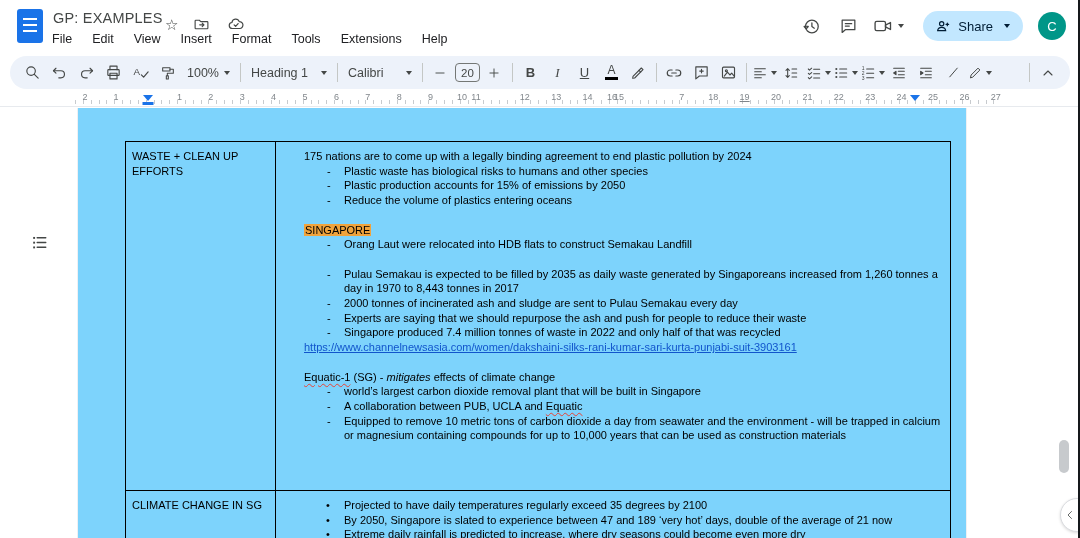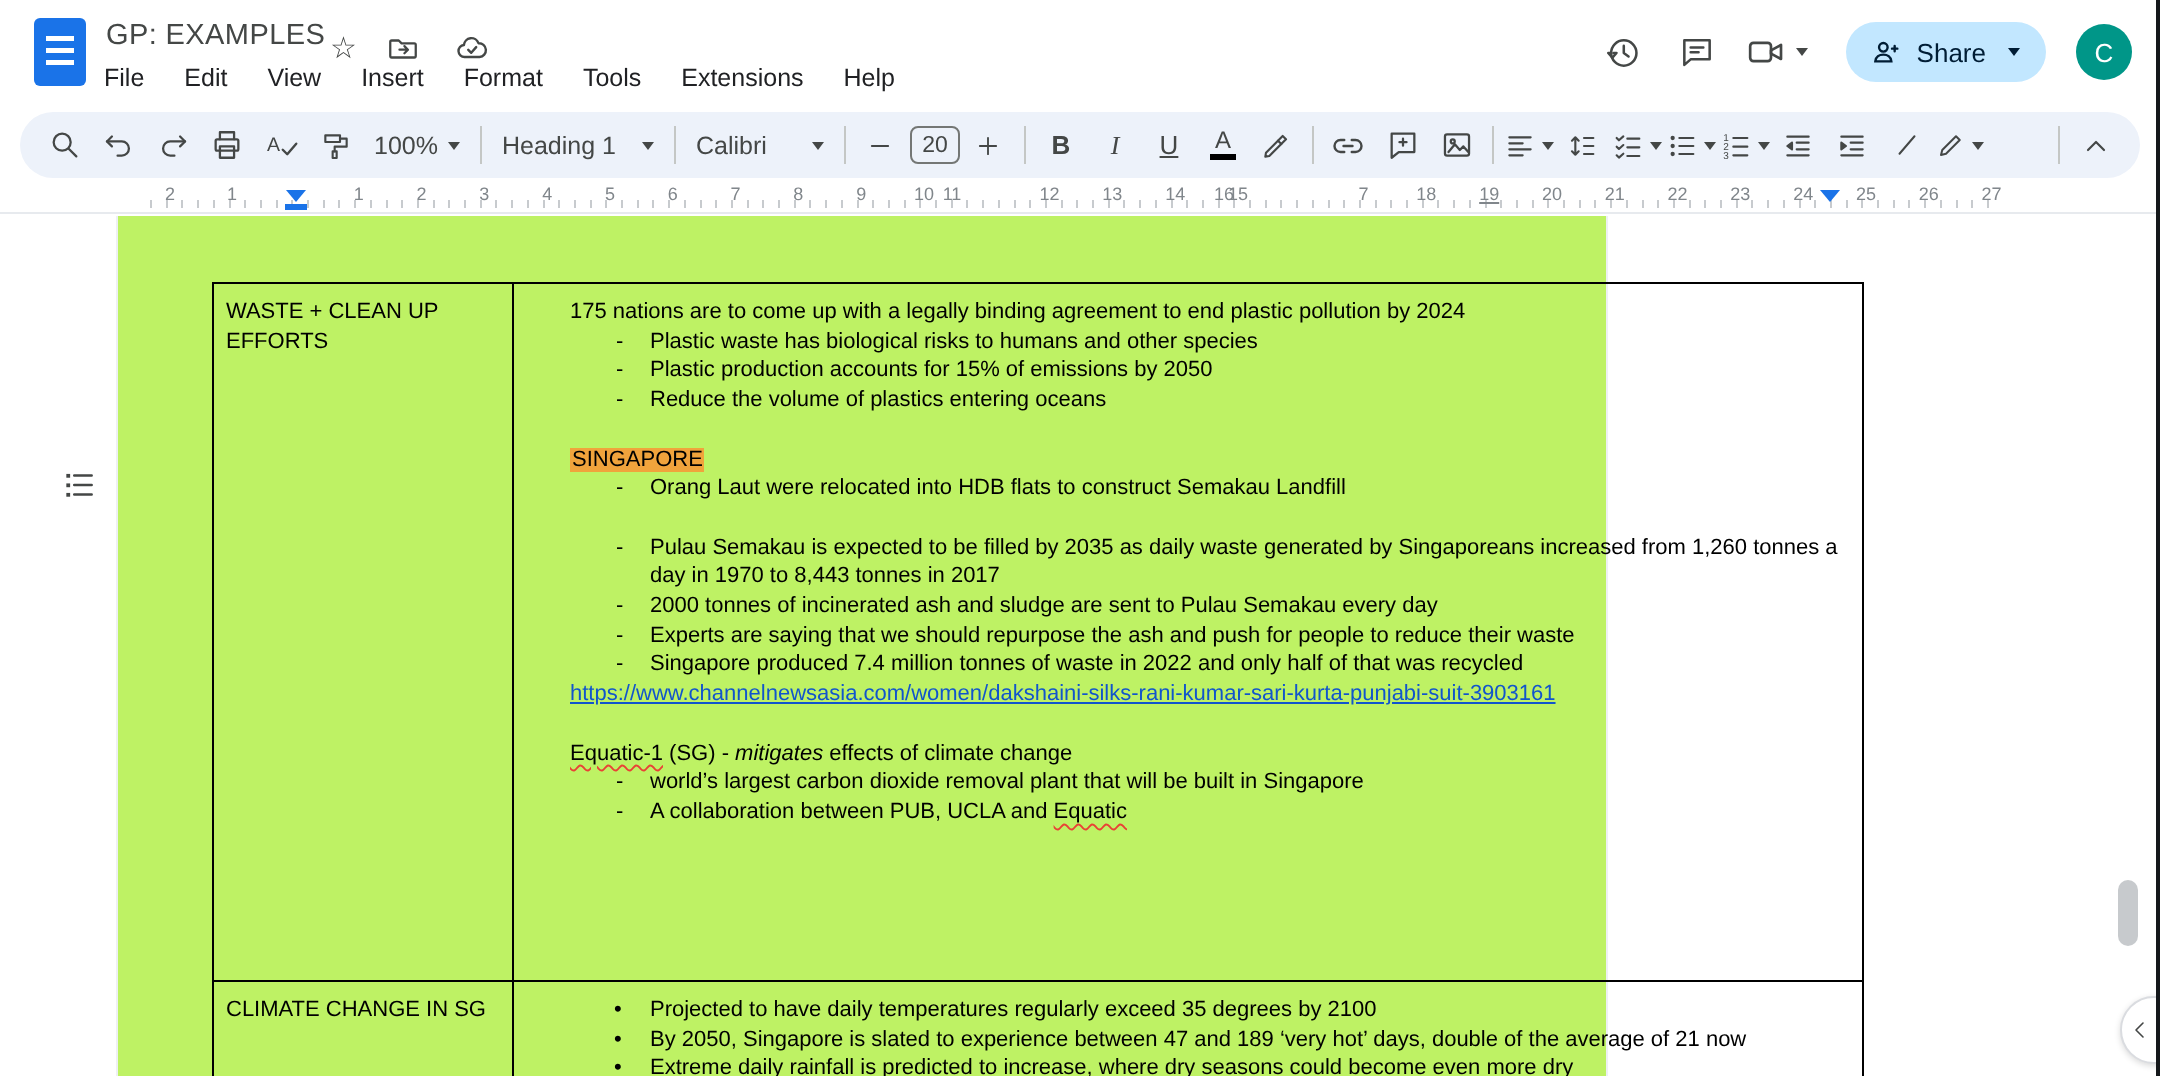--- a/index.html
+++ b/index.html
@@ -54,21 +54,21 @@
   .ruler { position:absolute; top:92px; left:0; right:0; height:15px; border-bottom:1px solid #e7eaee; background:#fff; }
   .ruler-ticks { position:absolute; left:75px; width:920px; bottom:2px; height:4px;
     background:repeating-linear-gradient(90deg,#9aa0a6 0 1px,transparent 1px 7.85px); opacity:.55; }
   .ruler-num { position:absolute; top:0; transform:translateX(-50%); font-size:9px; color:#80868b; }
   .ind-tri { position:absolute; width:0; height:0; border-left:5px solid transparent; border-right:5px solid transparent;
     border-top:6px solid var(--accent,#1a73e8); top:3px; transform:translateX(-50%); }
   .ind-bar { position:absolute; width:11px; height:3px; background:var(--accent,#1a73e8); top:10px; transform:translateX(-50%); }
 
   
   .canvas { position:absolute; top:108px; left:0; right:0; bottom:0; background:#fff; }
-  .page { position:absolute; top:0; left:58px; width:746px; height:100%; background:#bef264;
+  .page { position:absolute; top:0; left:77px; width:890px; height:100%; background:#7dd3fc;
     border-left:1px solid #eef0f3; border-right:1px solid #eef0f3; }
   .outline-btn { position:absolute; left:30px; top:125px; width:20px; height:20px; }
 
   .doc-table { position:absolute; left:47px; top:33px; width:826px; border:1px solid #000; border-bottom:none;
     font-size:11px; line-height:14.7px; color:#000; }
   .trow { display:flex; }
   .trow.first { border-bottom:1px solid #000; min-height:349px; }
   .cell-l { width:150px; flex:none; border-right:1px solid #000; padding:7px 6px; }
   .cell-r { flex:1; padding:7px 7px 7px 6px;margin-left:22px; }
   .blk { min-height:14.7px; }
@@ -400,20 +400,21 @@
           <div class="blk dash">Singapore produced 7.4 million tonnes of waste in 2022 and only half of that was recycled</div>
           <div class="blk"><span class="link">https://www.channelnewsasia.com/women/dakshaini-silks-rani-kumar-sari-kurta-punjabi-suit-3903161</span></div>
           <div class="vspace"></div>
           <div class="blk">
             <span class="squiggle">Equatic-1</span><span> (SG) - </span><span class="ital">mitigates</span><span> effects of climate change</span>
           </div>
           <div class="blk dash">world’s largest carbon dioxide removal plant that will be built in Singapore</div>
           <div class="blk dash">
             <span>A collaboration between PUB, UCLA and </span><span class="squiggle">Equatic</span>
           </div>
+          <div class="blk dash">Equipped to remove 10 metric tons of carbon dioxide a day from seawater and the environment - will be trapped in calcium or magnesium containing compounds for up to 10,000 years that can be used as construction materials</div>
         </div>
       </div>
 
       <div class="trow">
         <div class="cell-l">
           <div>CLIMATE CHANGE IN SG</div>
         </div>
         <div class="cell-r">
           <ul class="bullets">
 

